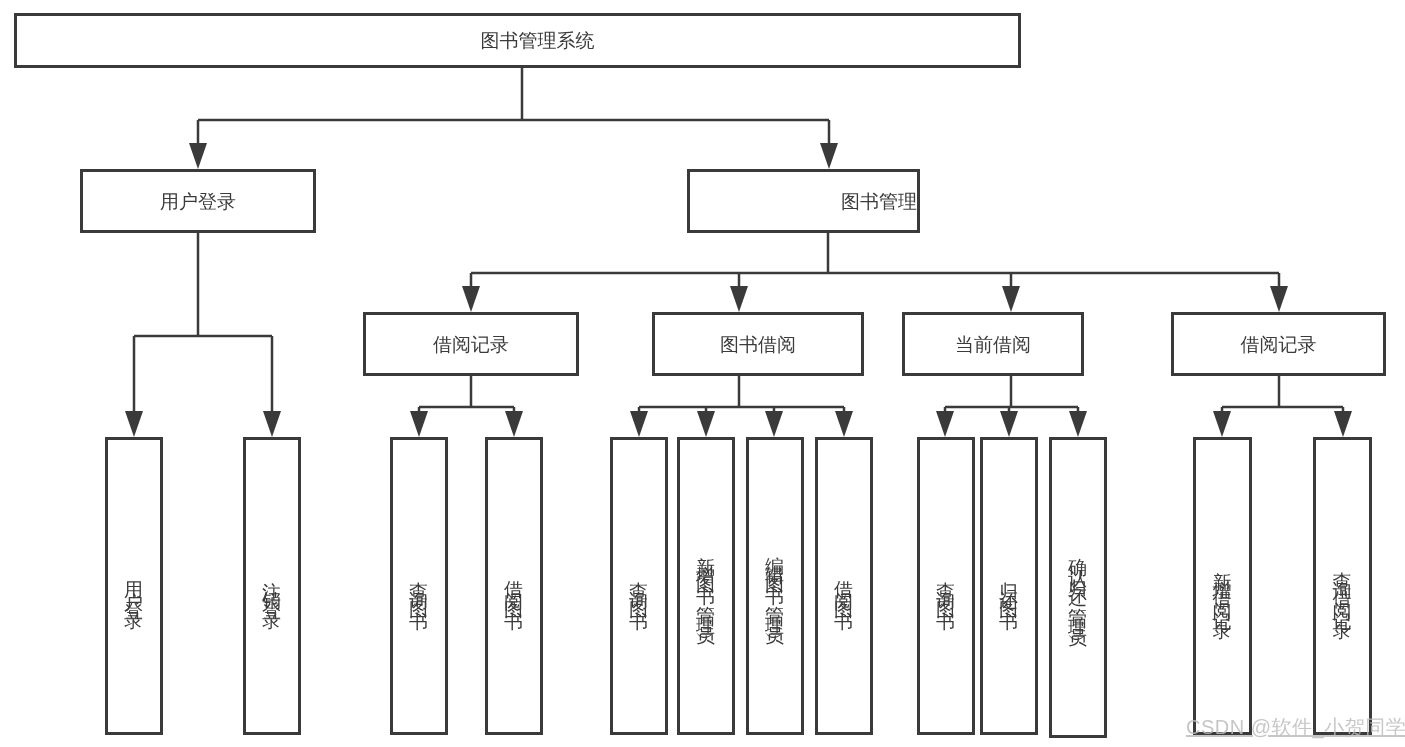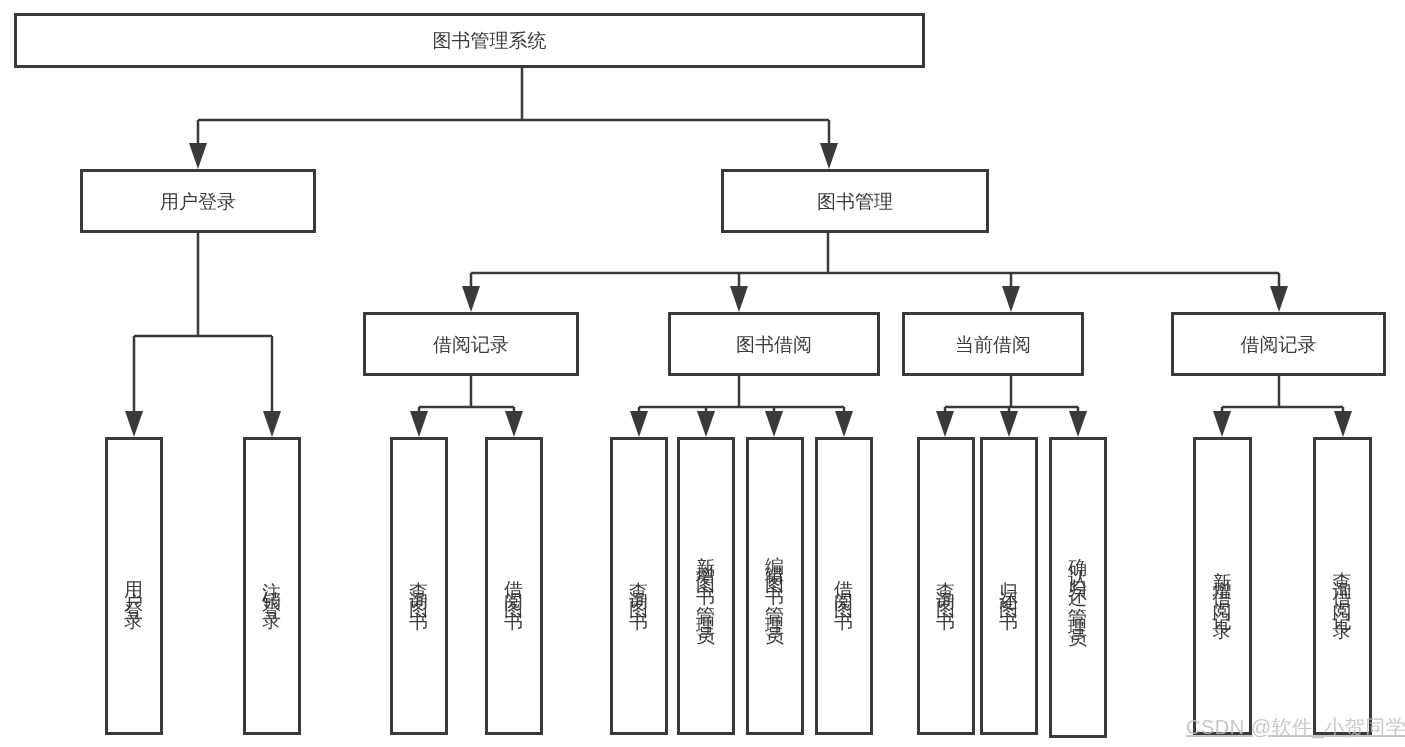--- a/index.html
+++ b/index.html
@@ -128,35 +128,35 @@
       <g>
         <line x1="1279" y1="376" x2="1279" y2="407" stroke="#3a3a3a" stroke-width="2.5"></line>
         <line x1="1222" y1="407" x2="1343" y2="407" stroke="#3a3a3a" stroke-width="2.5"></line>
         <line x1="1222" y1="407" x2="1222" y2="413" stroke="#3a3a3a" stroke-width="2.5"></line>
         <polygon points="1213,411 1231,411 1222,437" fill="#3a3a3a"></polygon>
         <line x1="1343" y1="407" x2="1343" y2="413" stroke="#3a3a3a" stroke-width="2.5"></line>
         <polygon points="1334,411 1352,411 1343,437" fill="#3a3a3a"></polygon>
       </g>
     </svg>
 
-  <div class="node" style="left:14px;top:13px;width:911px;height:55px;padding-left:40px;">
+  <div class="node" style="left:14px;top:13px;width:1007px;height:55px;padding-left:40px;">
     <span>图书管理系统</span>
   </div>
 
   <div class="node" style="left:80px;top:169px;width:236px;height:64px;">
     <span>用户登录</span>
   </div>
-  <div class="node" style="left:721px;top:169px;width:268px;height:64px;">
+  <div class="node" style="left:687px;top:169px;width:233px;height:64px;justify-content:flex-end;">
     <span>图书管理</span>
   </div>
 
   <div class="node" style="left:363px;top:312px;width:216px;height:64px;">
     <span>借阅记录</span>
   </div>
-  <div class="node" style="left:668px;top:312px;width:212px;height:64px;justify-content:center;">
+  <div class="node" style="left:652px;top:312px;width:212px;height:64px;justify-content:center;">
     <span>图书借阅</span>
   </div>
   <div class="node" style="left:902px;top:312px;width:182px;height:64px;">
     <span>当前借阅</span>
   </div>
   <div class="node" style="left:1171px;top:312px;width:215px;height:64px;">
     <span>借阅记录</span>
   </div>
 
   <div class="node leaf" style="left:105px;">

